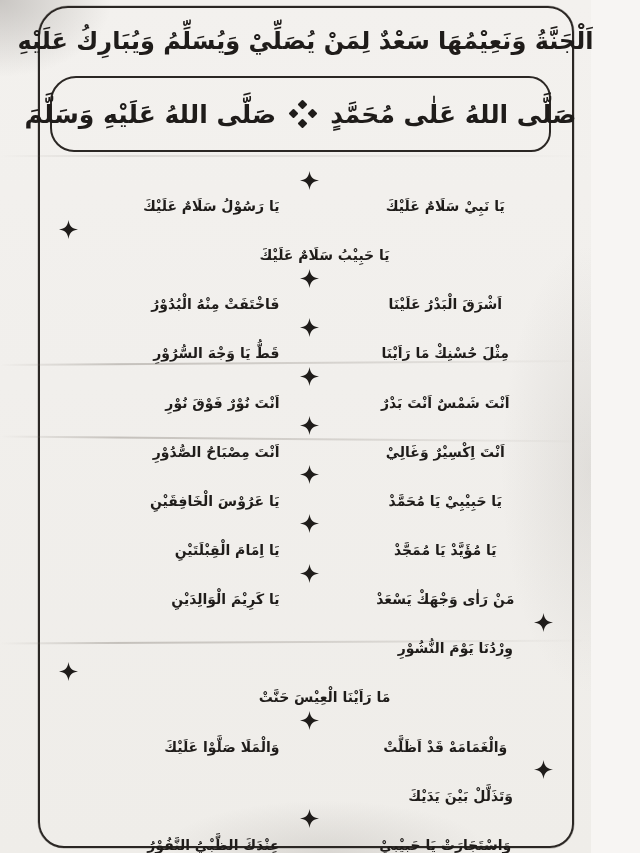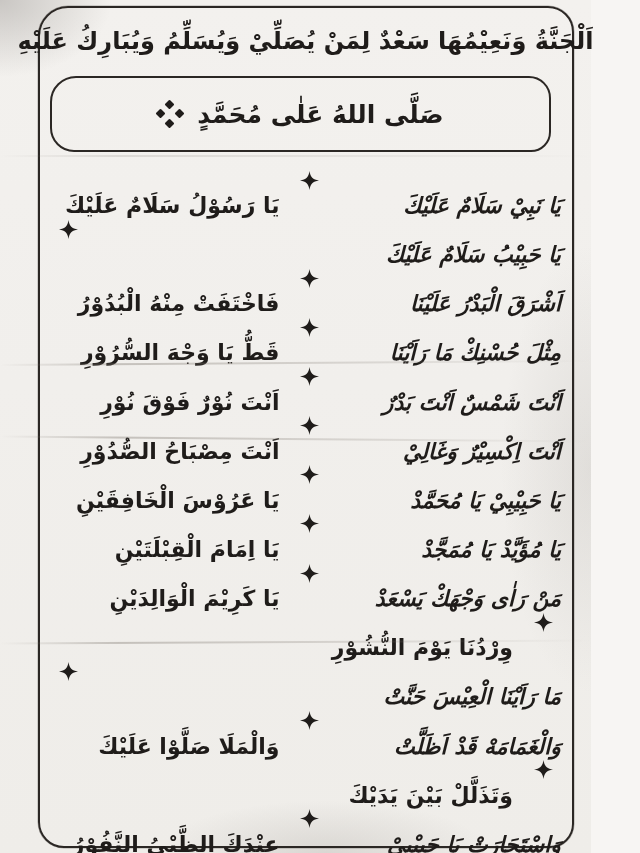--- a/index.html
+++ b/index.html
@@ -49,24 +49,24 @@
   .diamond-ornament i:nth-child(4){bottom:0;left:9px;}
   .verses{
     position:absolute;top:158px;bottom:12px;left:48px;right:28px;
     display:flex;flex-direction:column;justify-content:space-between;
   }
   .verse-row{
     display:flex;align-items:center;direction:rtl;
     height:44px;
   }
   .hemistich{
-    flex:1 1 0;font-size:22px;font-weight:700;white-space:nowrap;
+    flex:1 1 0;font-size:14px;font-weight:700;white-space:nowrap;
     overflow:visible;line-height:1;padding-top:4px;margin-top:48px;
   }
-  .hemistich.right{text-align:right;padding-right:2px;font-style:italic;}
+  .hemistich.right{text-align:center;padding-right:2px;}
   .hemistich.left{text-align:start;padding-right:10px;}
   .star-sep{
     flex:0 0 40px;display:flex;align-items:center;justify-content:center;
   }
   .star-sep svg{width:19px;height:19px;fill:#1f1c1a;}
   
   .crease{
     position:absolute;left:0;right:0;height:2px;pointer-events:none;
     background:linear-gradient(to right, rgba(125,118,110,0), rgba(125,118,110,.38) 20%, rgba(125,118,110,.22) 60%, rgba(125,118,110,0));
   }
@@ -87,20 +87,21 @@
   </div>
 
   <div class="salawat-box">
     <span>صَلَّى اللهُ عَلٰى مُحَمَّدٍ</span>
     <span class="diamond-ornament">
         <i></i>
         <i></i>
         <i></i>
         <i></i>
       </span>
+    <span>صَلَّى اللهُ عَلَيْهِ وَسَلَّمَ</span>
   </div>
 
   <div class="verses" id="verses">
   <div class="verse-row">
     <span class="hemistich right">يَا نَبِيْ سَلَامٌ عَلَيْكَ</span>
     <span class="star-sep">
       <svg viewBox="0 0 20 20" aria-hidden="true">
         <path d="M10 0 C11 6.6 13.4 9 20 10 C13.4 11 11 13.4 10 20 C9 13.4 6.6 11 0 10 C6.6 9 9 6.6 10 0 Z"></path>
       </svg>
     </span>

